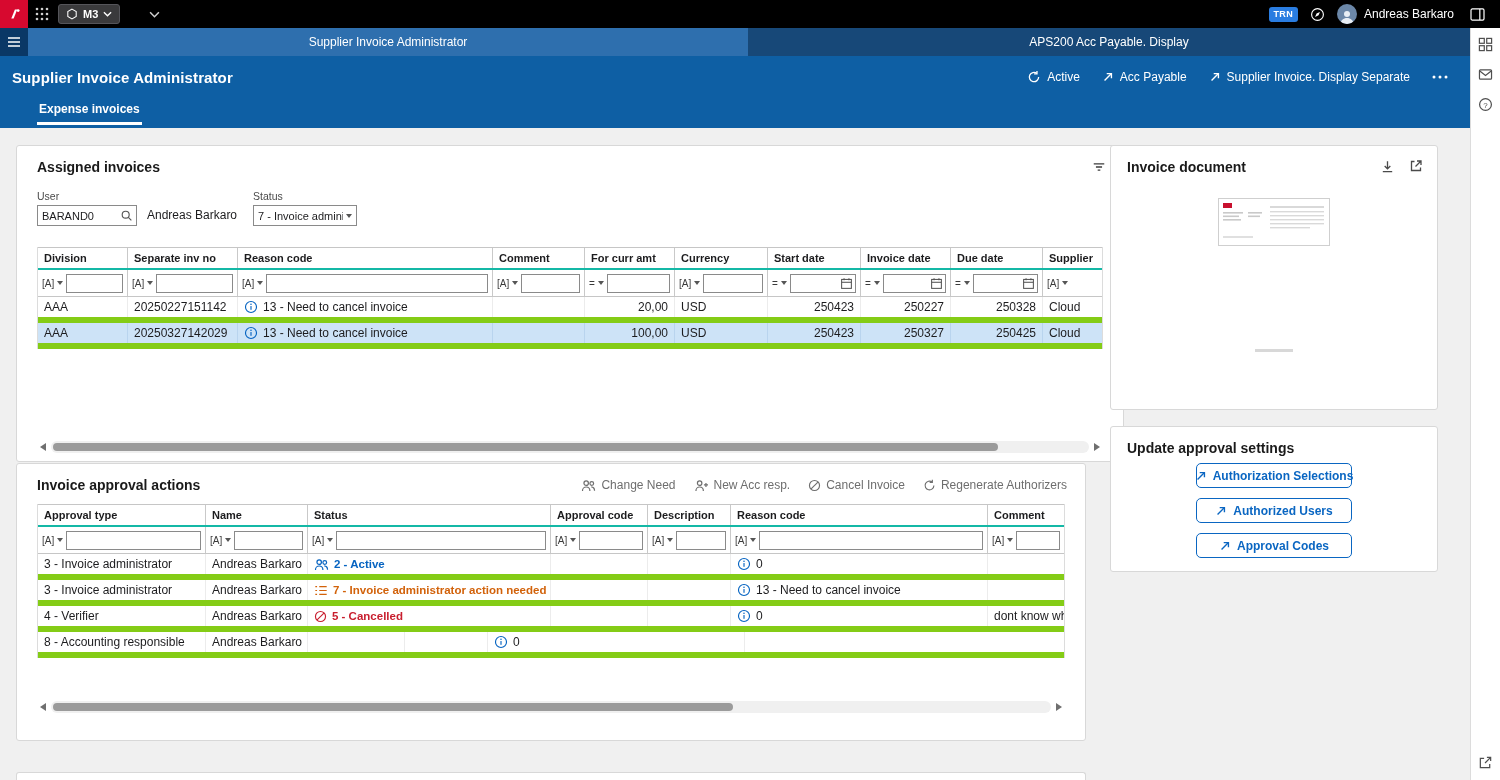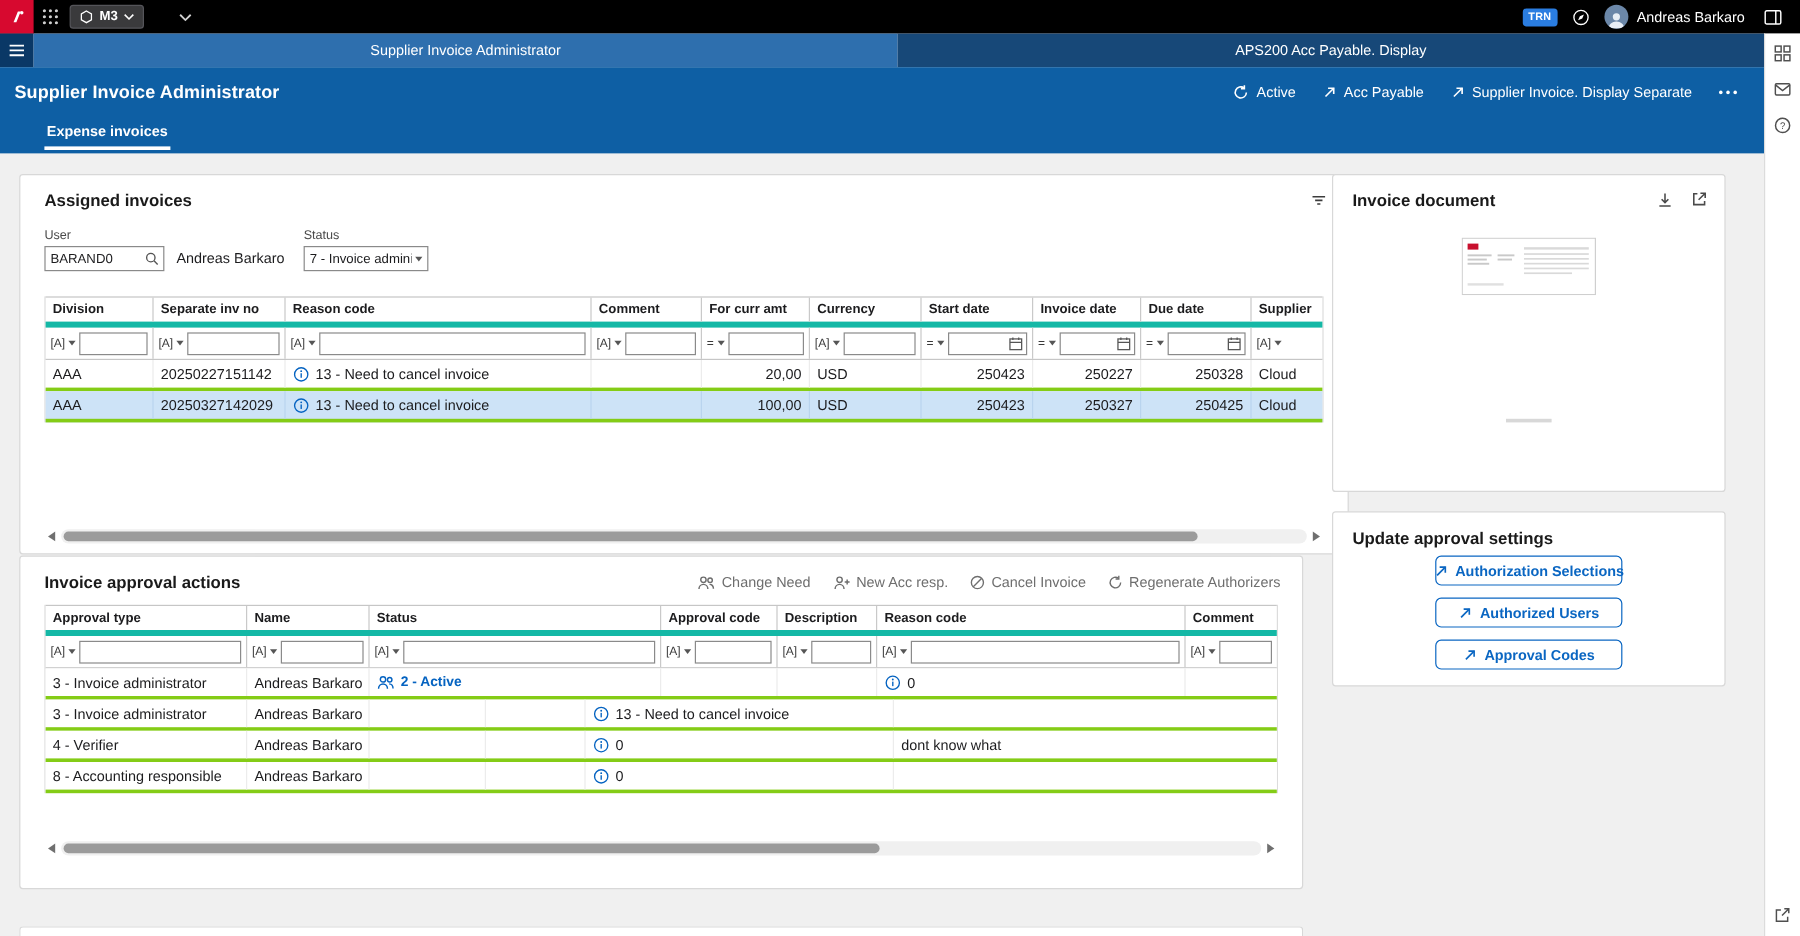--- a/index.html
+++ b/index.html
@@ -53,33 +53,33 @@
 .lookup input{border:0;outline:0;width:100%;font-family:inherit;font-size:11px;color:#1c1c1e;min-width:0}
 .disp-name{font-size:12px;margin:0 16px 4px 10px;white-space:nowrap}
 .ddl{width:104px;height:21px;border:1px solid #8a8a8a;background:#fff;display:flex;align-items:center;padding:0 4px;font-size:11px;cursor:pointer}
 .ddl-txt{flex:1;overflow:hidden;white-space:nowrap}
 
 
 .tbl{position:absolute;left:20px;right:20px;border-left:1px solid #dcdcdc;border-right:1px solid #dcdcdc;background:#fff}
 .tblA{top:101px}
 .tblB{top:40px}
 .trow{display:flex}
-.thead{border-top:1px solid #c6c6c6;border-bottom:5px solid #14b8a6}
+.thead{border-top:1px solid #c6c6c6;border-bottom:2px solid #14b8a6}
 .thead>div{font-size:11px;font-weight:700;padding:4px 6px;white-space:nowrap;overflow:hidden;border-right:1px solid #c9c9c9;cursor:pointer}
 .thead>div:last-child{border-right:0}
 .tfilter{border-bottom:1px solid #c6c6c6;height:27px}
 .tfilter>div{border-right:1px solid #c9c9c9;display:flex;align-items:center;gap:3px;padding:0 4px;min-width:0}
 .tfilter>div:last-child{border-right:0}
 .fsel{font-size:10px;color:#3a3a3a;display:flex;align-items:center;cursor:pointer;flex:none;white-space:nowrap}
 .car{width:0;height:0;border-left:3.5px solid transparent;border-right:3.5px solid transparent;border-top:4px solid #555;display:inline-block;margin-left:3px}
 .fin{flex:1;min-width:8px;height:19px;border:1px solid #8a8a8a;padding:0 3px;font-size:11px;font-family:inherit}
 .fwrap{flex:1;min-width:8px;position:relative;display:flex}
 .fwrap .fin{width:100%;padding-right:17px}
 .fwrap svg{position:absolute;right:3px;top:3px;pointer-events:none}
-.tdata{height:26px;border-bottom:3px solid #84cc16;background:#fff;cursor:pointer}
+.tdata{height:26px;border-bottom:6px solid #84cc16;background:#fff;cursor:pointer}
 .tdata>div{border-right:1px solid #ececec;padding:0 6px;white-space:nowrap;overflow:hidden;display:flex;align-items:center;gap:5px;font-size:12px}
 .tdata>div:last-child{border-right:0}
 .rt{justify-content:flex-end}
 .v-selected{background:#cde3f7}
 .v-selected>div{border-right-color:#b9d4ee}
 
 .v-blue{color:#0563c1;font-weight:700}
 .v-orange{color:#d2620a;font-weight:700}
 .v-red{color:#c81e2e;font-weight:700}
 .v-plain{color:#1c1c1e}
@@ -578,38 +578,55 @@
                 </svg>
               </span>
             <span>0</span>
           </div>
           <div class="b7"></div>
         </div>
 
         <div class="trow tdata">
           <div class="b1">3 - Invoice administrator</div>
           <div class="b2">Andreas Barkaro</div>
+          <div class="b3">
+            <span style="color:#d2620a">
+                <svg width="14" height="13" viewBox="0 0 16 14" stroke="currentColor" stroke-width="1.4" fill="none">
+                  <path d="M1.5 2.5h2M6 2.5h8.5M1.5 7h2M6 7h8.5M1.5 11.5h2M6 11.5h8.5"></path>
+                </svg>
+              </span>
+            <span class="st-txt v-orange">7 - Invoice administrator action needed</span>
+          </div>
           <div class="b4"></div>
           <div class="b5"></div>
           <div class="b6">
             <span>
                 <svg width="14" height="14" viewBox="0 0 16 16">
                   <circle cx="8" cy="8" r="6.3" fill="none" stroke="#0563c1" stroke-width="1.3"></circle>
                   <circle cx="8" cy="4.9" r="0.9" fill="#0563c1"></circle>
                   <rect x="7.35" y="6.9" width="1.3" height="4.3" fill="#0563c1"></rect>
                 </svg>
               </span>
             <span>13 - Need to cancel invoice</span>
           </div>
           <div class="b7"></div>
         </div>
 
         <div class="trow tdata">
           <div class="b1">4 - Verifier</div>
           <div class="b2">Andreas Barkaro</div>
+          <div class="b3">
+            <span style="color:#c81e2e">
+                <svg width="13" height="13" viewBox="0 0 16 16" fill="none" stroke="currentColor" stroke-width="1.4">
+                  <circle cx="8" cy="8" r="6.2"></circle>
+                  <path d="M3.8 12.2L12.2 3.8"></path>
+                </svg>
+              </span>
+            <span class="st-txt v-red">5 - Cancelled</span>
+          </div>
           <div class="b4"></div>
           <div class="b5"></div>
           <div class="b6">
             <span>
                 <svg width="14" height="14" viewBox="0 0 16 16">
                   <circle cx="8" cy="8" r="6.3" fill="none" stroke="#0563c1" stroke-width="1.3"></circle>
                   <circle cx="8" cy="4.9" r="0.9" fill="#0563c1"></circle>
                   <rect x="7.35" y="6.9" width="1.3" height="4.3" fill="#0563c1"></rect>
                 </svg>
               </span>

